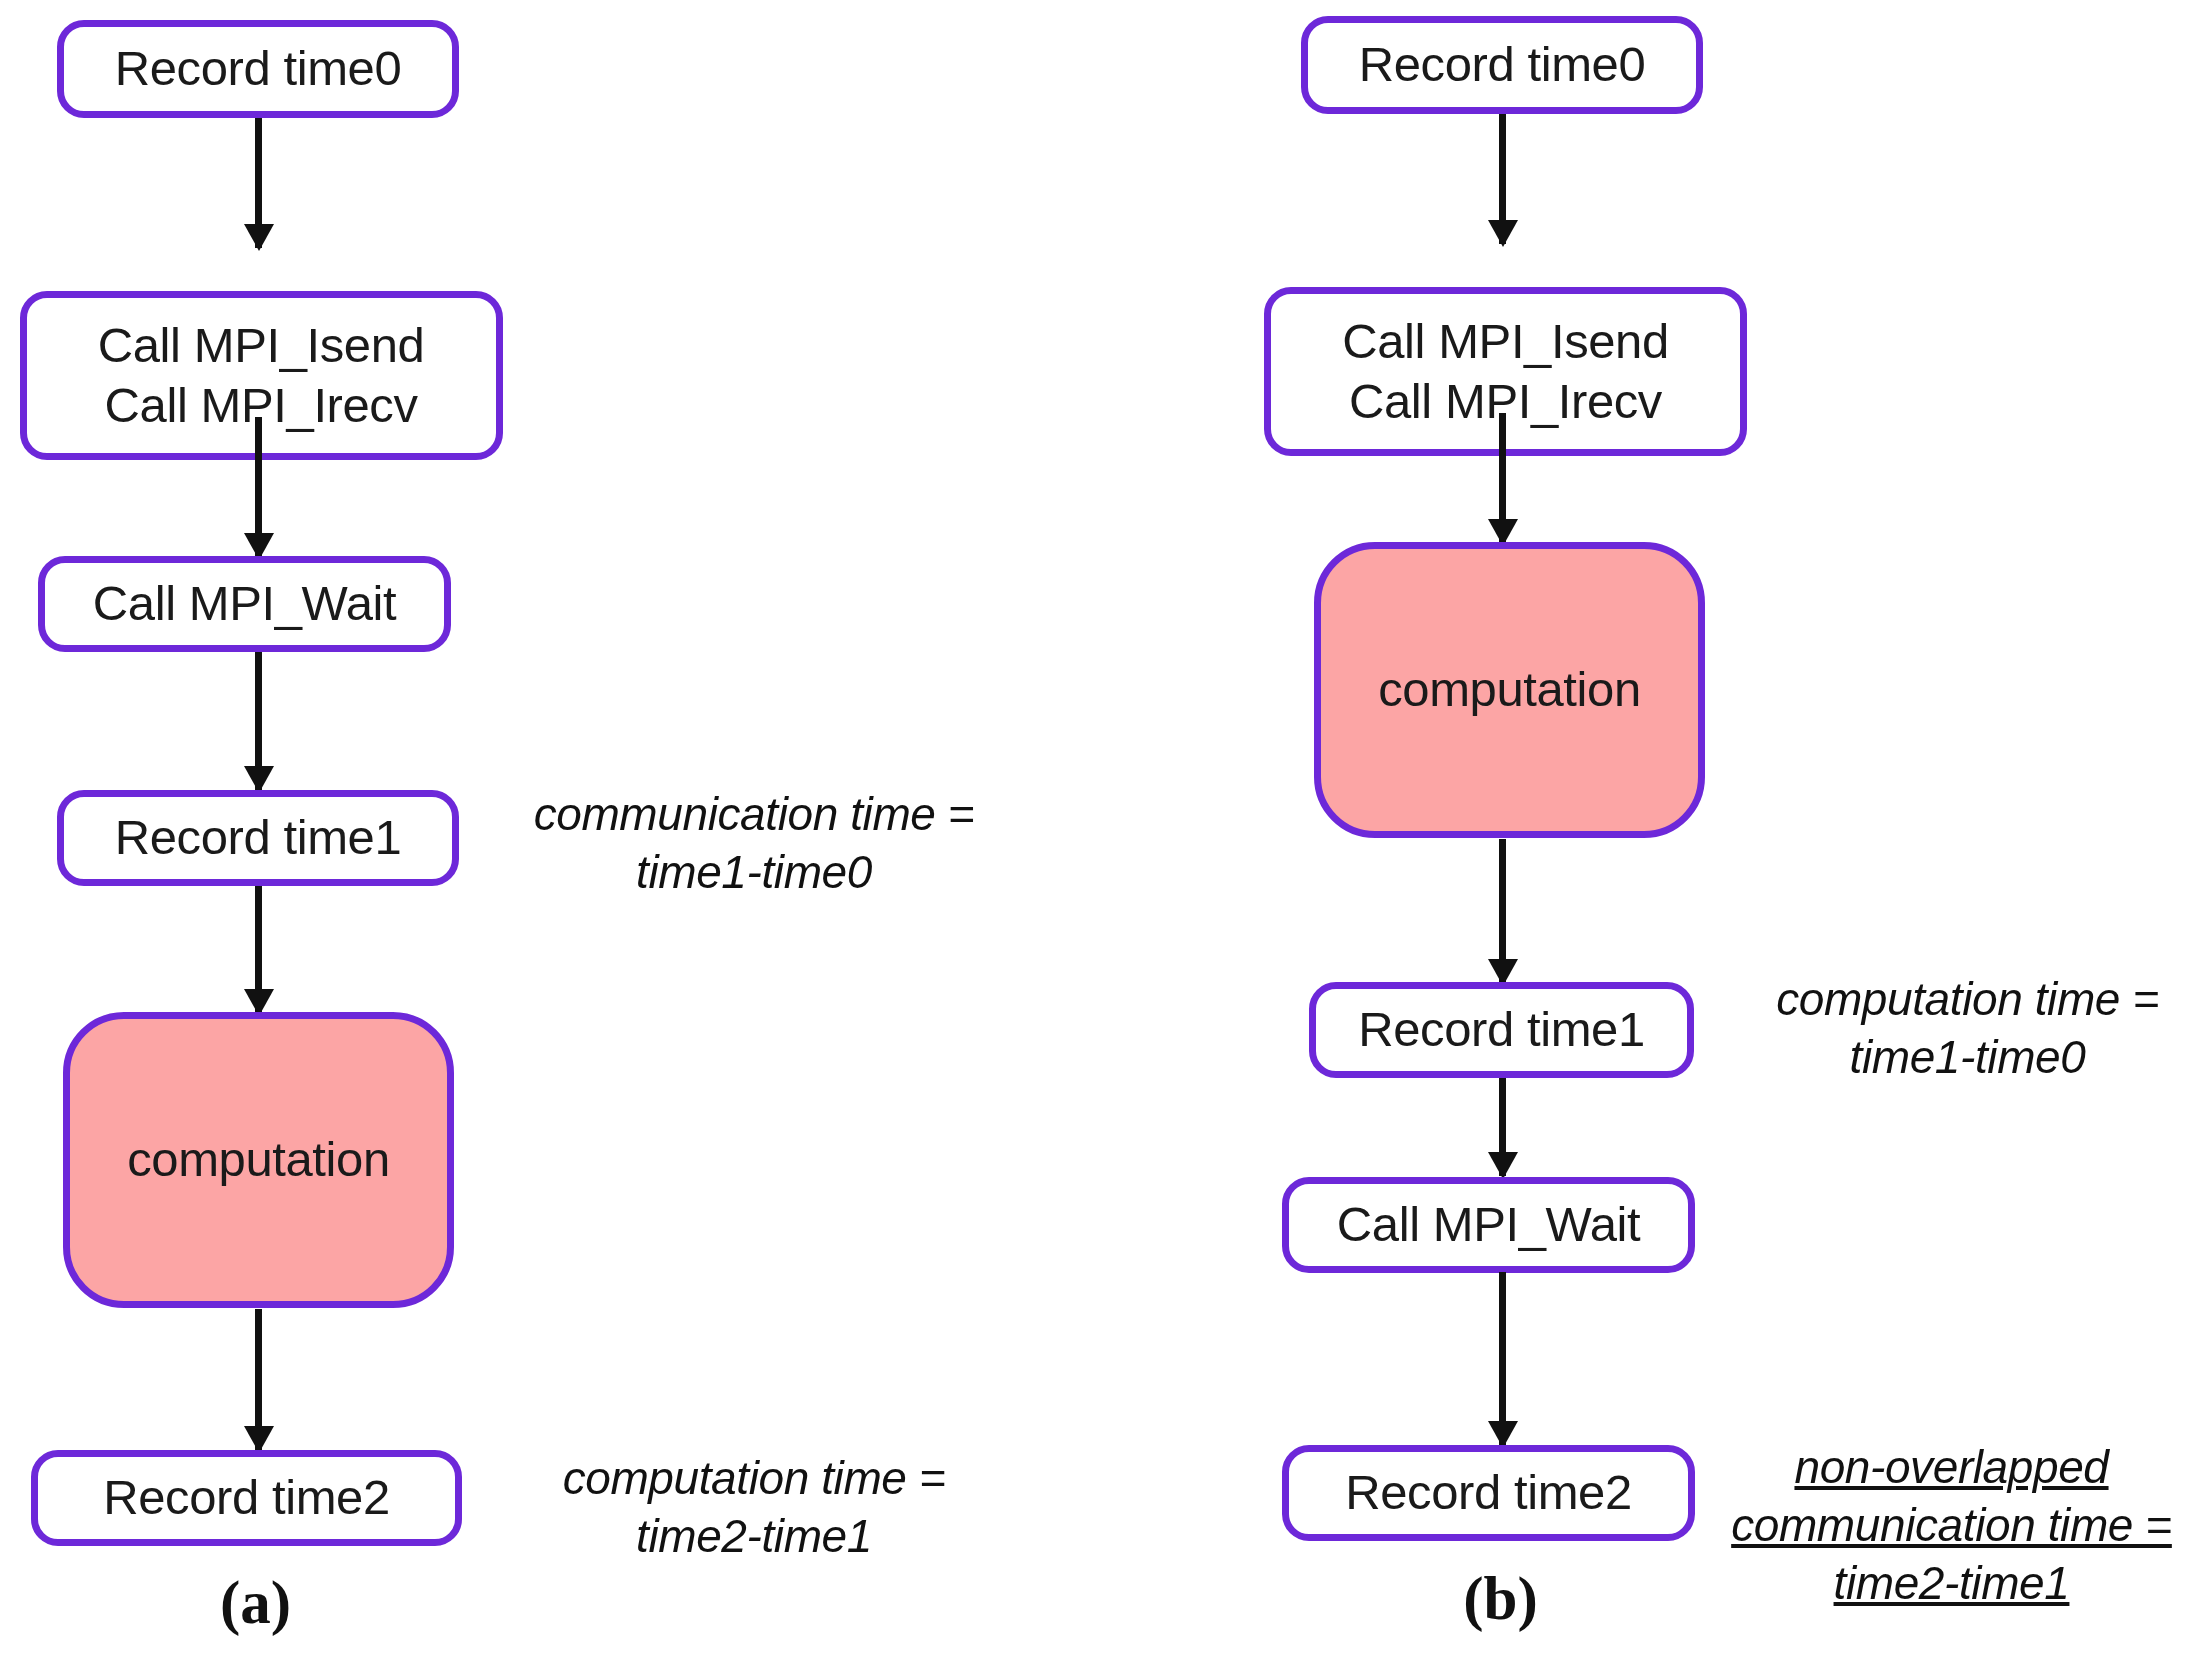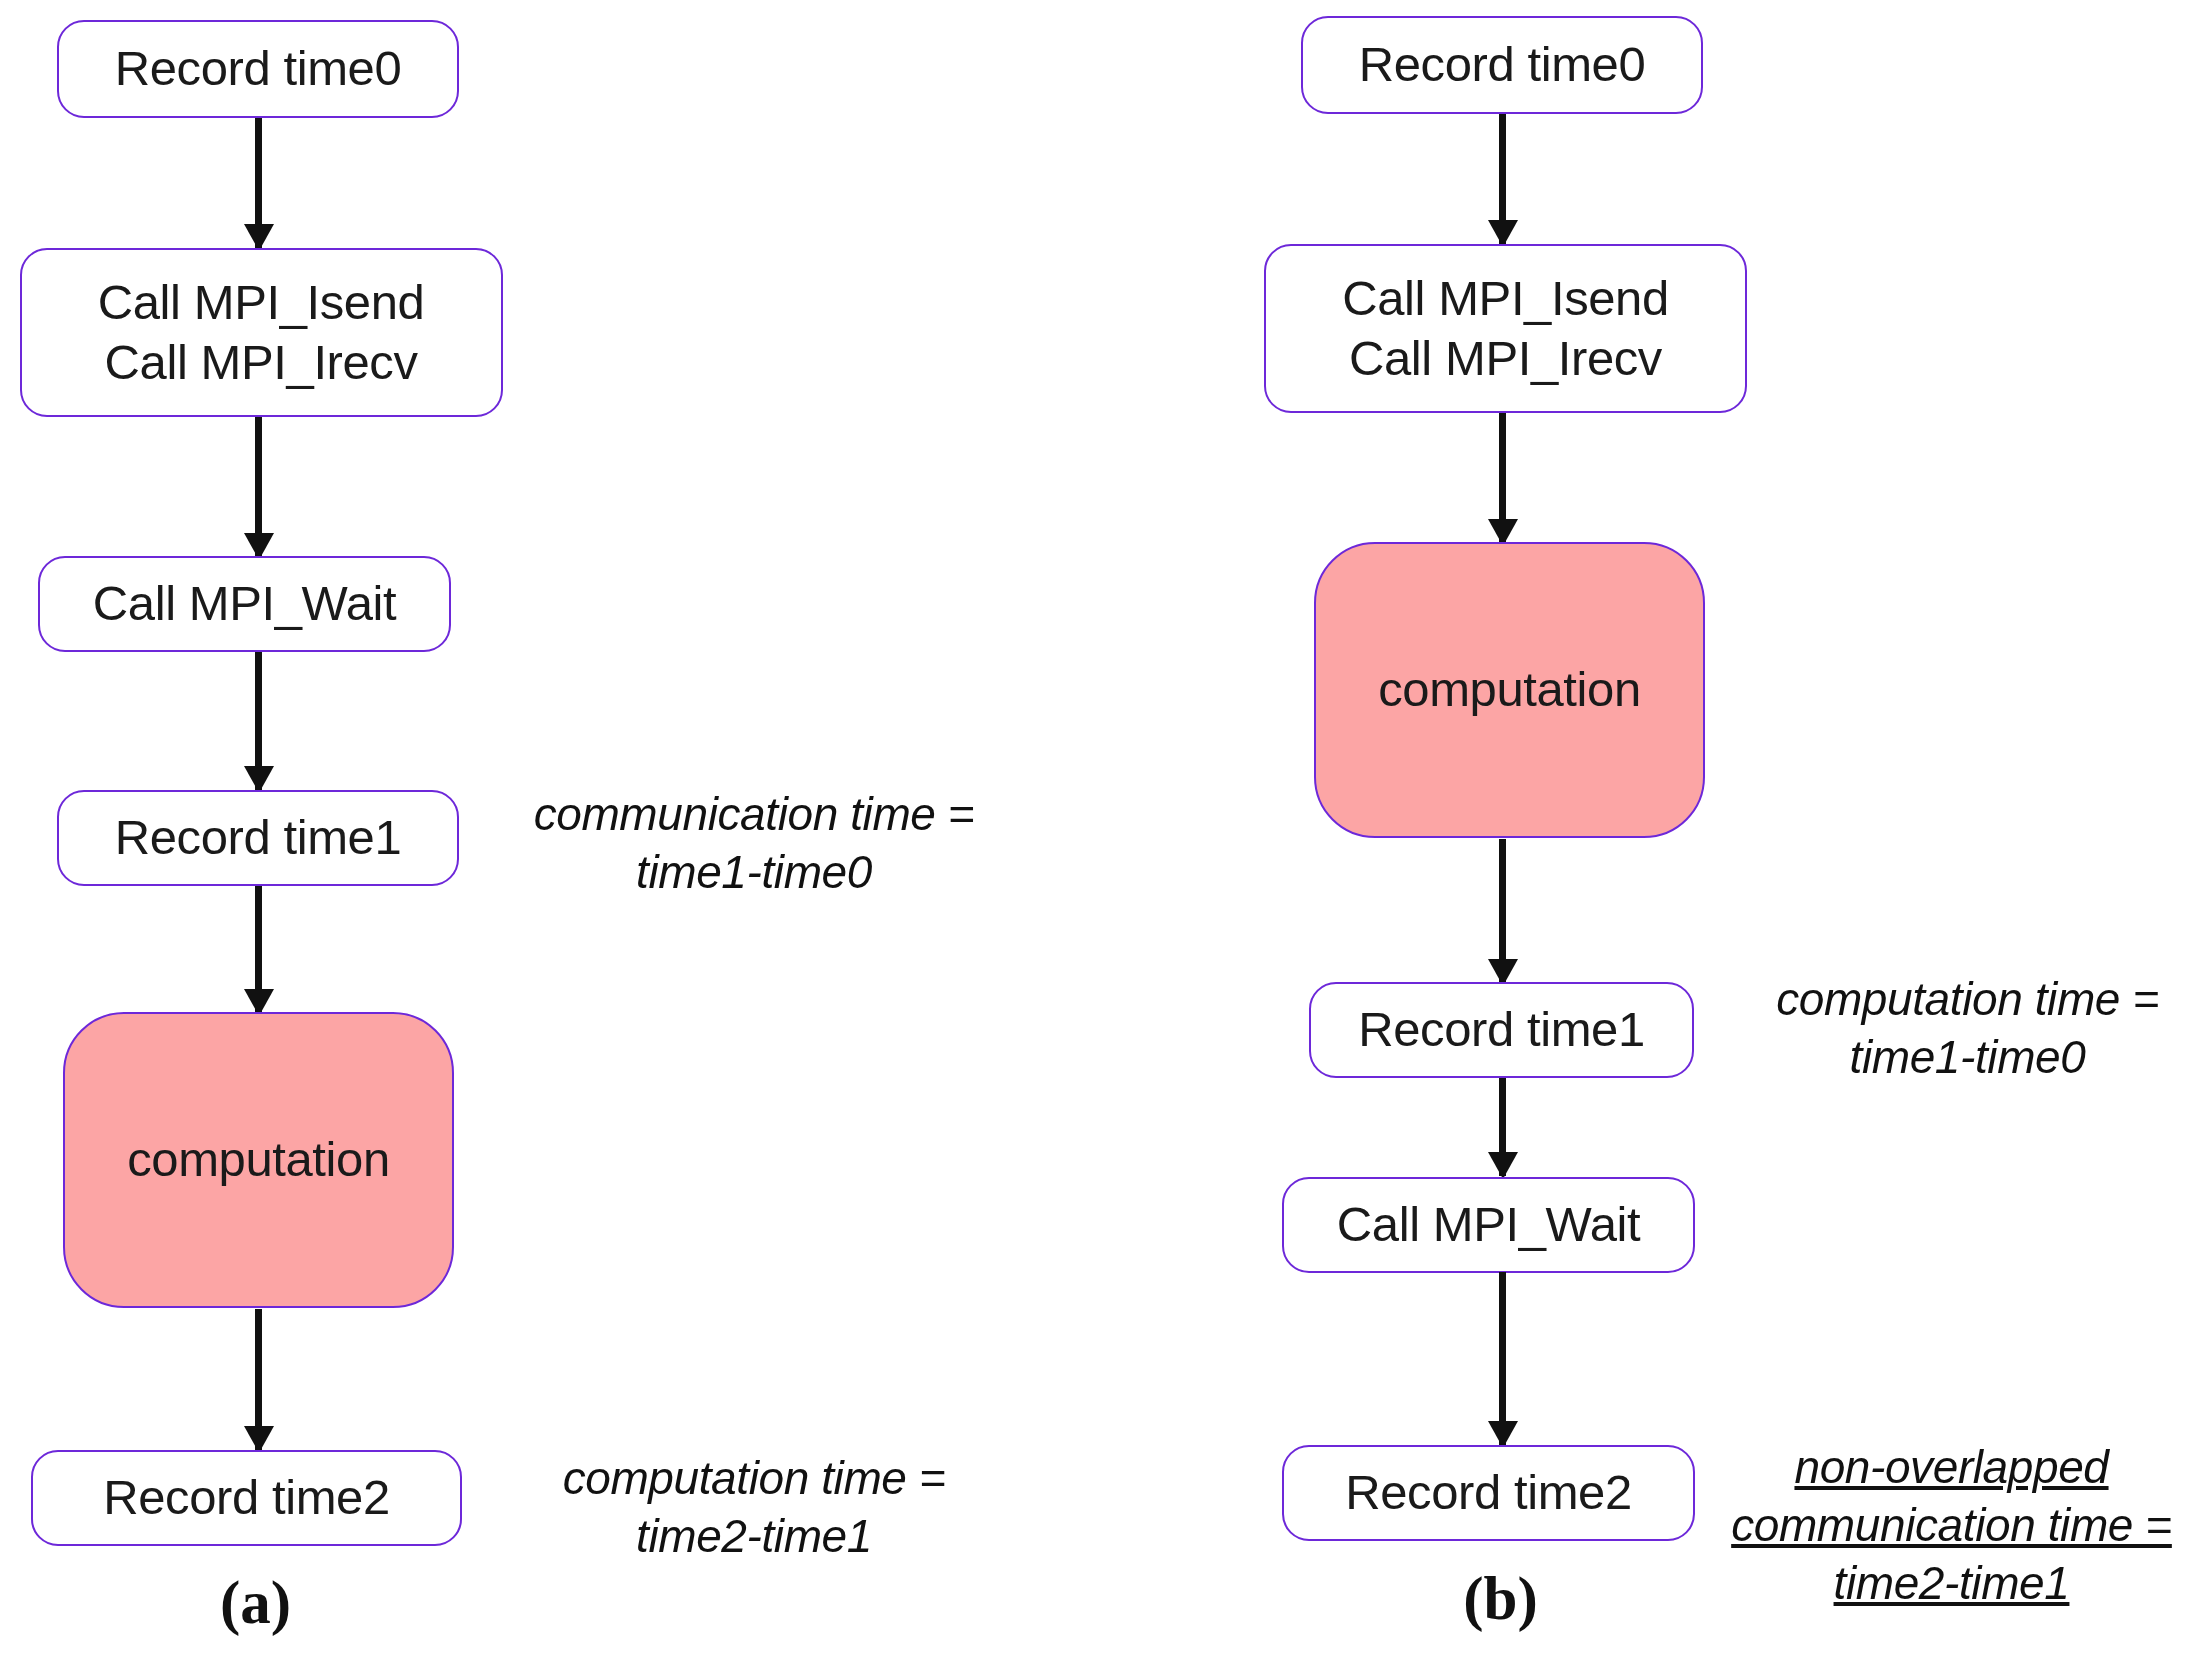--- a/index.html
+++ b/index.html
@@ -27,32 +27,32 @@
     width: 1103px;
     height: 1656px;
   }
   .panel-a { left: 0; }
   .panel-b { left: 1103px; }
 
   
   .node {
     position: absolute;
     box-sizing: border-box;
-    border: 2px solid #6d28d9;
+    border: 7px solid #6d28d9;
     background: #ffffff;
     display: flex;
     align-items: center;
     justify-content: center;
     text-align: center;
     line-height: 1.18;
     letter-spacing: -0.4px;
     font-size: 49px;
     color: #1a1a1a;
   }
-  .node.two-line { line-height: 1.22; }
+  .node.two-line { line-height: 1.22; margin-top: 43px; }
 
   .node.pill { border-radius: 27px; }
   .node.compute {
     border-radius: 61px;
     background: #fca5a5;
   }
 
   .node .node-label {
     display: block;
     white-space: pre-line;

